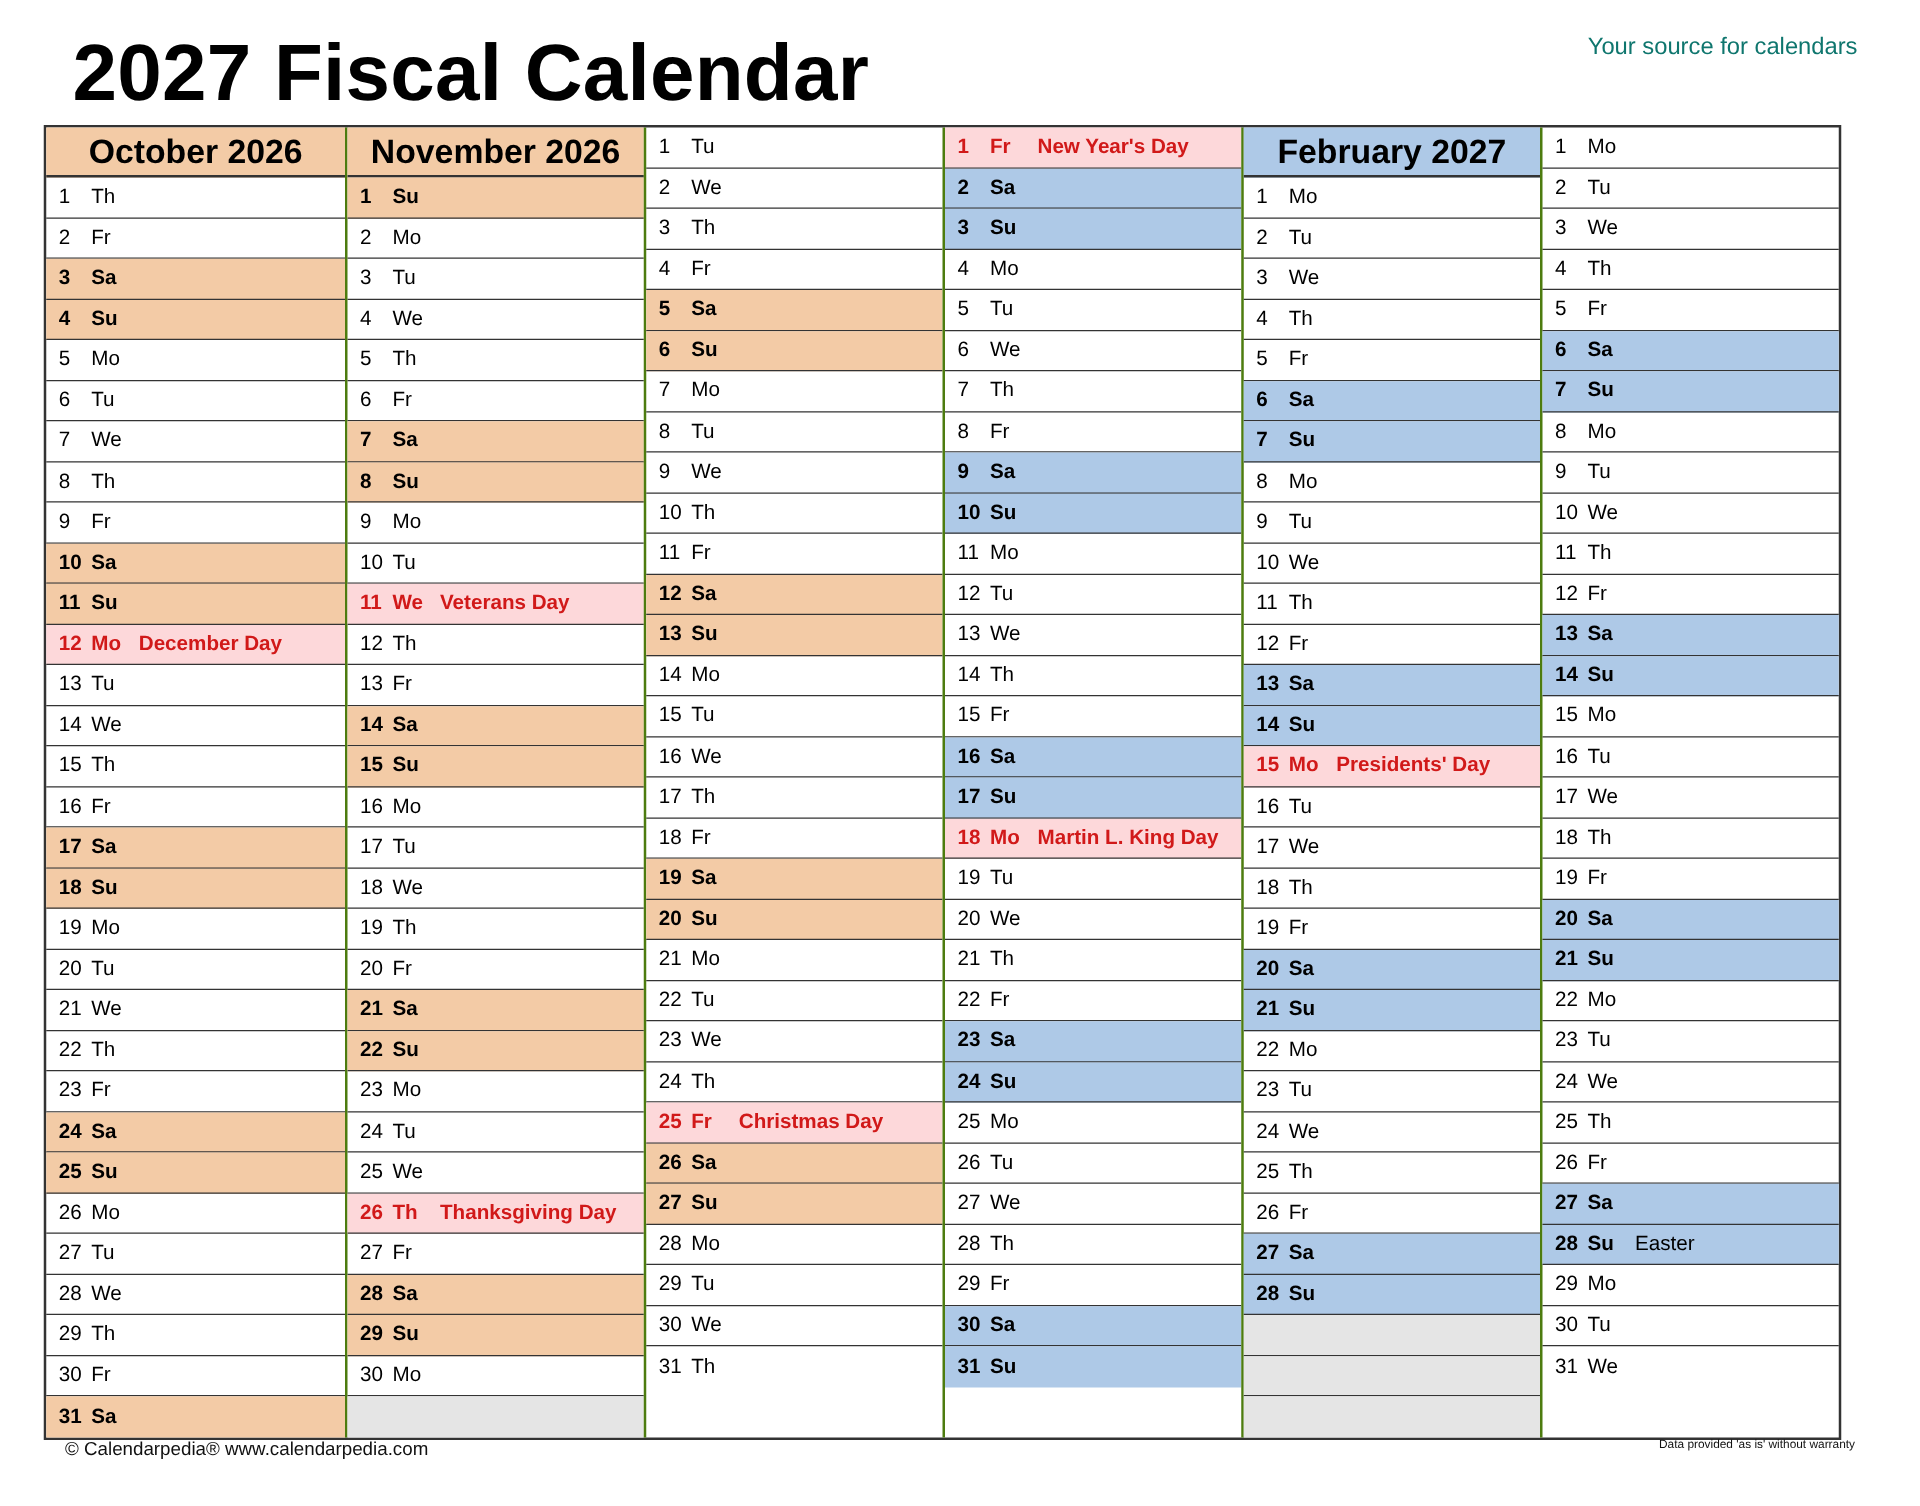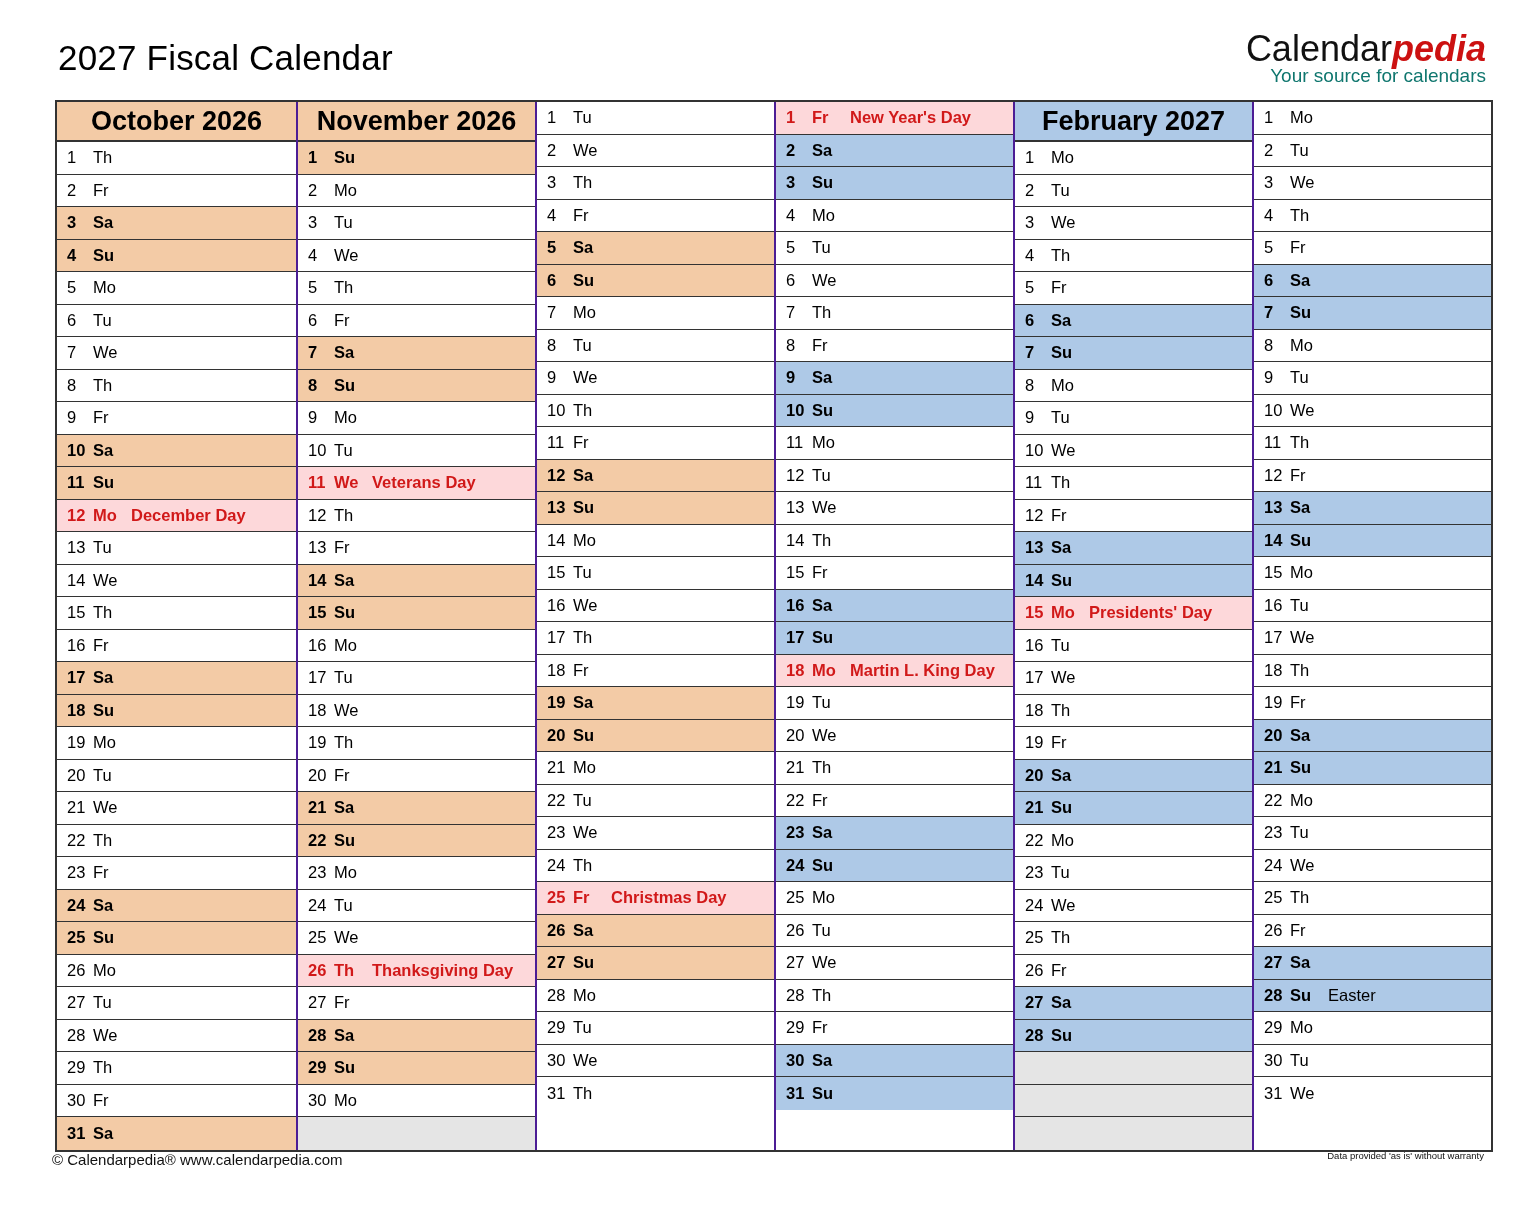--- a/index.html
+++ b/index.html
@@ -1,23 +1,23 @@
 <!DOCTYPE html>
 <html><head>
 <meta charset="utf-8">
 <style>
   html, body { margin:0; padding:0; background:#ffffff; }
   body { width:1536px; height:1205px; position:relative; font-family:"Liberation Sans", sans-serif; color:#000; overflow:hidden; }
-  .title { position:absolute; left:58px; top:28px; font-size:35px; font-weight:normal; letter-spacing:0.2px; line-height:60px; }
+  .title { position:absolute; left:58px; top:28px; font-size:64px; font-weight:bold; letter-spacing:0.2px; line-height:60px; }
   .brand { position:absolute; right:50px; top:30px; text-align:right; }
   .brand-name { font-size:36px; line-height:38px; color:#111; }
   .brand-name .accent { color:#cc1111; font-weight:bold; font-style:italic; }
   .brand-tag { font-size:19px; line-height:20px; color:#0f766e; margin-top:-2px; }
-  .grid { position:absolute; left:55px; top:100px; width:1438px; border:2px solid #333; box-sizing:border-box; display:grid; grid-template-columns:repeat(6, 1fr); background:#fff; }
-  .col { border-left:2px solid #4c1d95; display:flex; flex-direction:column; }
+  .grid { position:absolute; left:35px; top:100px; width:1438px; border:2px solid #333; box-sizing:border-box; display:grid; grid-template-columns:repeat(6, 1fr); background:#fff; }
+  .col { border-left:2px solid #4d7c0f; display:flex; flex-direction:column; }
   .col:first-child { border-left:none; }
   .mhead { height:40px; display:flex; align-items:center; justify-content:center; font-size:27px; font-weight:bold; border-bottom:2px solid #333; box-sizing:border-box; }
   .mhead.q1 { background:#f3cba6; }
   .mhead.q2 { background:#aec9e7; }
   .row { height:32.5px; box-sizing:border-box; border-bottom:1.5px solid #333; display:flex; align-items:center; padding-left:10px; font-size:16.5px; white-space:nowrap; }
   .row:last-child { border-bottom:none; }
   .row .num { display:inline-block; min-width:22px; }
   .row .dow { display:inline-block; margin-left:4px; min-width:30px; }
   .row .note { margin-left:8px; }
   .row.we { font-weight:bold; }
@@ -29,21 +29,20 @@
   .footer-left { position:absolute; left:52px; top:1151px; font-size:15px; color:#111; }
   .footer-left span + span { }
   .footer-right { position:absolute; right:52px; top:1150px; font-size:9.5px; color:#111; }
 </style>
 </head>
 <body>
 
 <div class="title">2027 Fiscal Calendar</div>
 
 <div class="brand">
-  <div class="brand-name"><span>Calendar</span><span class="accent">pedia</span></div>
   <div class="brand-tag">Your source for calendars</div>
 </div>
 
 <div class="grid" id="grid">
     <div class="col">
       <div class="mhead q1">October 2026</div>
       <div class="row">
         <span class="num">1</span>
         <span class="dow">Th</span>
       </div>

